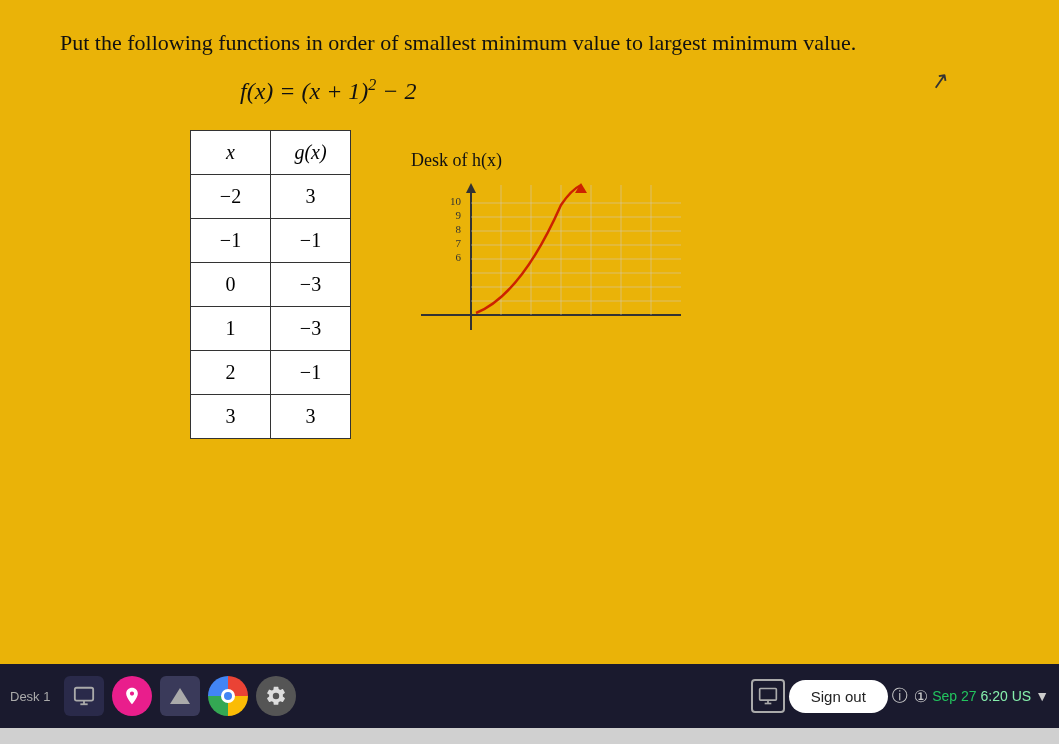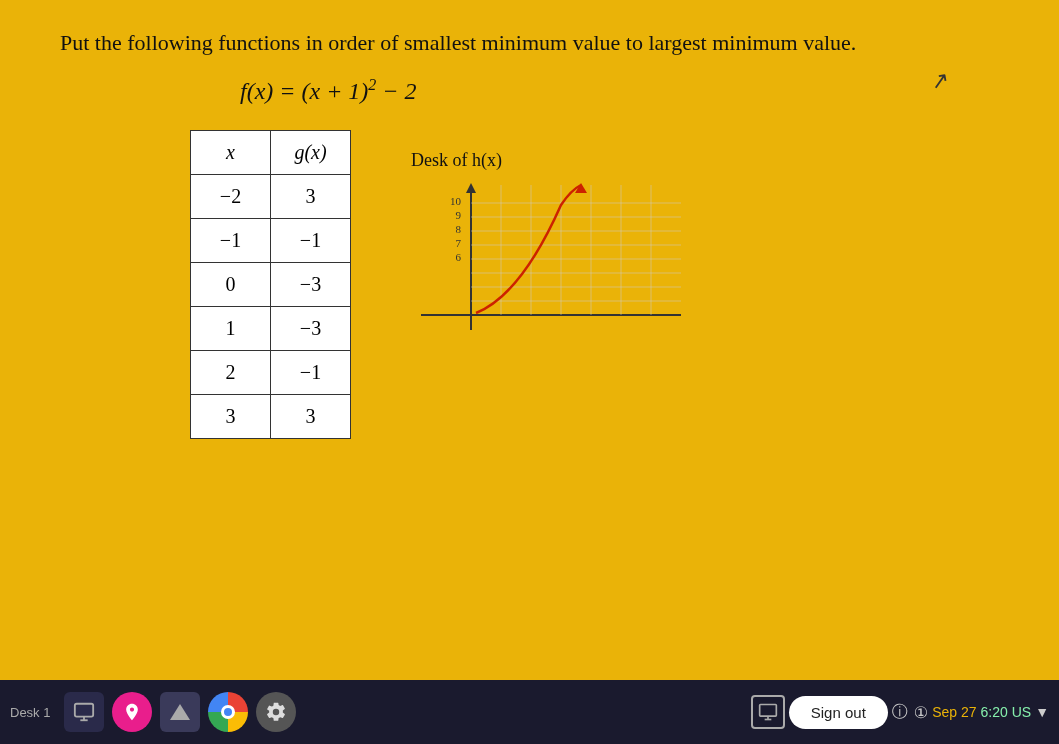--- a/index.html
+++ b/index.html
@@ -92,21 +92,21 @@
     }
 
     .graph-svg {
       width: 280px;
       height: 160px;
     }
 
     
     .taskbar {
       position: absolute;
-      bottom: 0;
+      bottom: 16px;
       left: 0;
       width: 1059px;
       height: 64px;
       background: #1a1a2e;
       display: flex;
       align-items: center;
       padding: 0 10px;
       gap: 8px;
     }
 
@@ -186,21 +186,21 @@
 
     .taskbar-info-icons {
       display: flex;
       align-items: center;
       gap: 6px;
       color: #ccc;
       font-size: 18px;
     }
 
     .taskbar-date {
-      color: #eab308;
+      color: #22c55e;
       font-size: 14px;
     }
 
     .taskbar-time {
       color: #86efac;
       font-size: 14px;
     }
 
     .cursor-icon {
       position: absolute;

